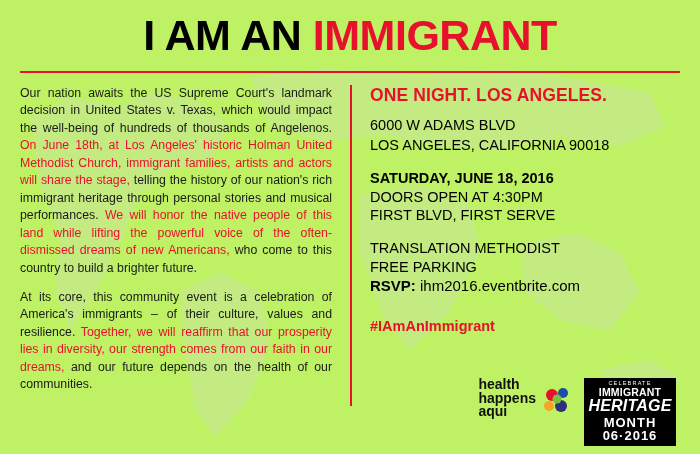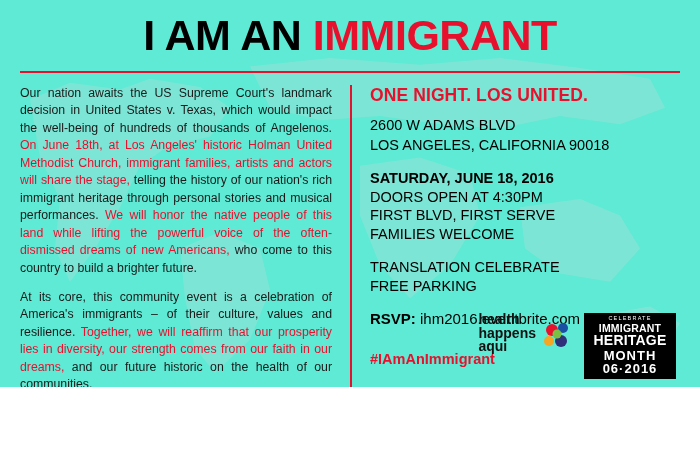--- a/index.html
+++ b/index.html
@@ -4,22 +4,22 @@
 <style>
   * { box-sizing: border-box; margin: 0; padding: 0; }
   html, body {
     width: 700px; height: 467px;
     font-family: "Liberation Sans", sans-serif;
     background: #ffffff;
     overflow: hidden;
   }
   .poster {
     position: relative;
-    width: 700px; height: 387px;
-    background: #5eead4;
+    width: 700px; height: 454px;
+    background: #bef264;
     overflow: hidden;
   }
   
   .map-bg {
     position: absolute; inset: 0;
     opacity: 0.25;
     pointer-events: none;
   }
   .map-bg svg { width: 100%; height: 100%; }
 
@@ -96,21 +96,20 @@
     line-height: 1.3;
     margin-top: 1px;
   }
   .block {
     margin-top: 14px;
     font-size: 14.5px;
     line-height: 1.3;
   }
   .block .bold { font-weight: 700; }
   .rsvp {
-    margin-top: 14px;
     font-size: 15px;
   }
   .rsvp .lbl { font-weight: 700; }
   .hashtag {
     margin-top: 24px;
     color: #e8112d;
     font-weight: 700;
     font-size: 14.5px;
   }
 
@@ -152,21 +151,21 @@
     line-height: 1.02;
   }
   .imh .celebrate {
     font-size: 5.5px;
     letter-spacing: 1.2px;
     color: #ffffff;
     display: block;
     margin-bottom: 1px;
   }
   .imh .w1 { font-size: 10.5px; font-weight: 700; display: block; letter-spacing: 0.2px; }
-  .imh .w2 { font-size: 14px; font-weight: 700; display: block; letter-spacing: 0.2px; }
+  .imh .w2 { font-size: 16px; font-weight: 700; display: block; letter-spacing: 0.2px; font-style: italic; }
   .imh .w3 { font-size: 13px; font-weight: 700; display: block; letter-spacing: 1px; margin-top: 1px; }
 </style>
 </head>
 <body>
 
 <div class="poster">
 
   <div class="map-bg">
     <svg viewBox="0 0 700 467" preserveAspectRatio="none" aria-hidden="true">
       <g fill="#d9d9d9">
@@ -189,40 +188,39 @@
 
     <hr class="rule">
 
     <div class="columns">
 
       <div class="col-left">
         <p>
           <span>Our nation awaits the US Supreme Court's landmark decision in United States v. Texas, which would impact the well-being of hundreds of thousands of Angelenos. </span><span class="hl">On June 18th, at Los Angeles' historic Holman United Methodist Church, immigrant families, artists and actors will share the stage,</span><span> telling the history of our nation's rich immigrant heritage through personal stories and musical performances. </span><span class="hl">We will honor the native people of this land while lifting the powerful voice of the often-dismissed dreams of new Americans,</span><span> who come to this country to build a brighter future.</span>
         </p>
         <p>
-          <span>At its core, this community event is a celebration of America's immigrants – of their culture, values and resilience. </span><span class="hl">Together, we will reaffirm that our prosperity lies in diversity, our strength comes from our faith in our dreams,</span><span> and our future historic on the health of our communities.</span>
+          <span>At its core, this community event is a celebration of America's immigrants – of their culture, values and resilience. </span><span class="hl">Together, we will reaffirm that our prosperity lies in diversity, our strength comes from our faith in our dreams,</span><span> and our future depends on the health of our communities.</span>
         </p>
       </div>
 
       <div class="divider"></div>
 
       <div class="col-right">
-        <div class="one-night">ONE NIGHT. LOS UNITED.</div>
-        <div class="addr">2600 W ADAMS BLVD</div>
+        <div class="one-night">ONE NIGHT. LOS ANGELES.</div>
+        <div class="addr">6000 W ADAMS BLVD</div>
         <div class="addr">LOS ANGELES, CALIFORNIA 90018</div>
 
         <div class="block">
           <div class="bold">SATURDAY, JUNE 18, 2016</div>
           <div>DOORS OPEN AT 4:30PM</div>
           <div>FIRST BLVD, FIRST SERVE</div>
-          <div>FAMILIES WELCOME</div>
         </div>
 
         <div class="block">
-          <div>TRANSLATION CELEBRATE</div>
+          <div>TRANSLATION METHODIST</div>
           <div>FREE PARKING</div>
         </div>
 
         <div class="rsvp">
           <span class="lbl">RSVP:</span>
           <span>ihm2016.eventbrite.com</span>
         </div>
 
         <div class="hashtag">#IAmAnImmigrant</div>
       </div>

